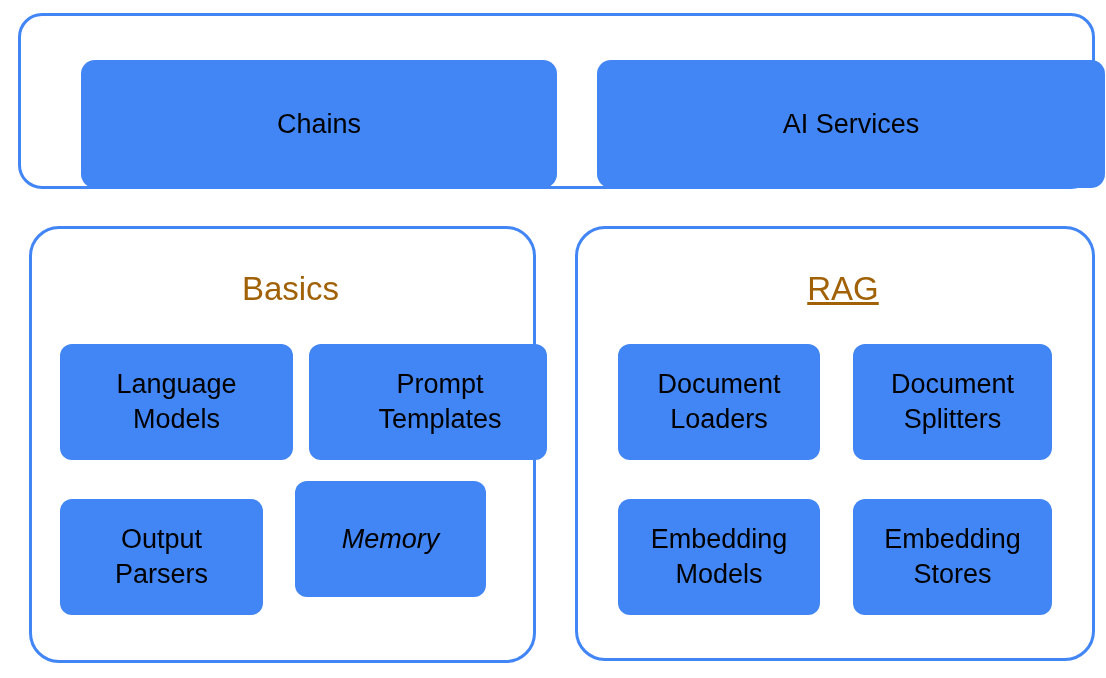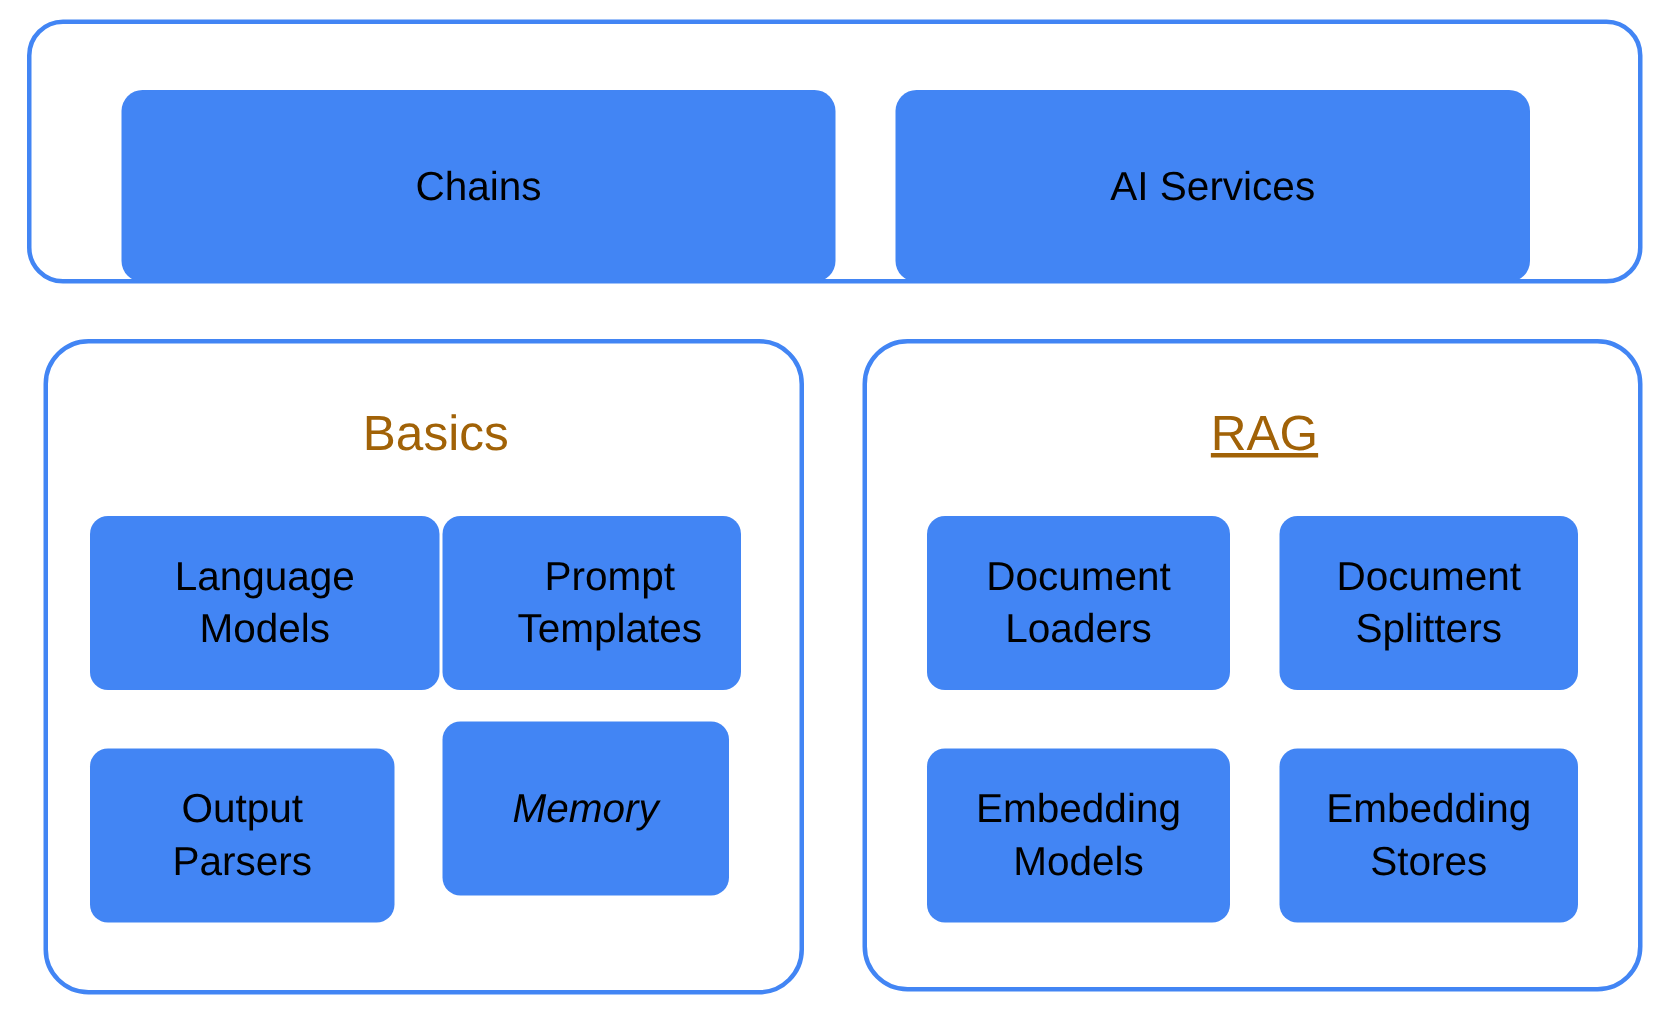--- a/index.html
+++ b/index.html
@@ -96,36 +96,36 @@
   #node-chains {
     left: 60px;
     top: 44px;
     width: 476px;
     height: 128px;
     border-radius: 14px;
   }
   #node-ai-services {
     left: 576px;
     top: 44px;
-    width: 423px;
+    width: 508px;
     height: 128px;
     border-radius: 14px;
   }
 
   
   #node-language-models {
     left: 60px;
     top: 344px;
     width: 233px;
     height: 116px;
   }
   #node-prompt-templates {
-    left: 295px;
-    top: 344px;
-    width: 199px;
+    left: 309px;
+    top: 344px;
+    width: 238px;
     height: 116px;
     padding-left: 30px;
   }
   #node-output-parsers {
     left: 60px;
     top: 499px;
     width: 203px;
     height: 116px;
   }
   #node-memory {

